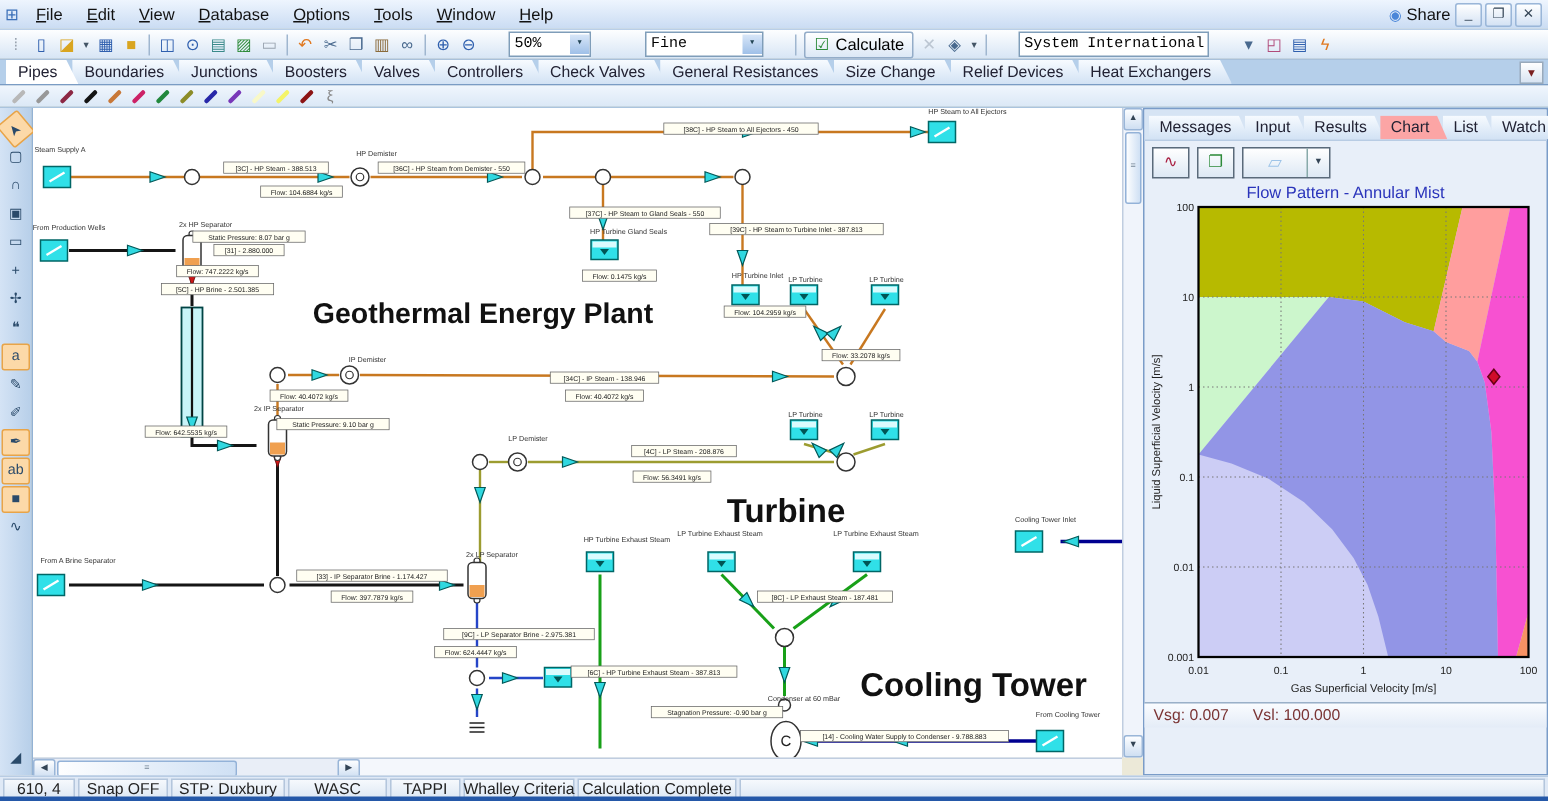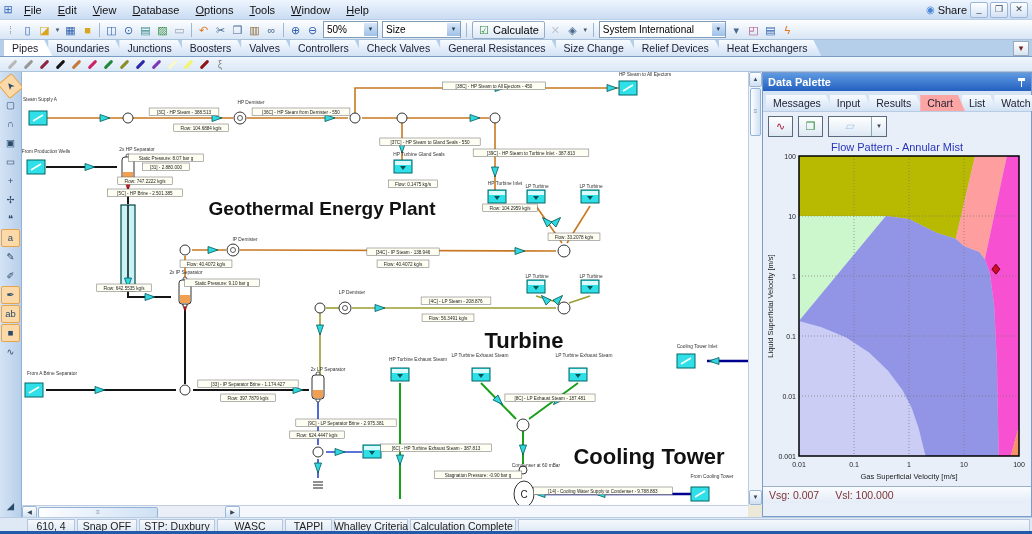--- a/index.html
+++ b/index.html
@@ -17,21 +17,21 @@
   .share-lbl{font-size:11px;}
   .winbtn{width:16px;height:14px;text-align:center;line-height:13px;font-size:9px;color:#345;
     background:linear-gradient(#fff,#d4e2f4);border:1px solid #9ab6d8;border-radius:2px;}
   
   .toolbar{left:0;top:20px;width:1032px;height:20px;background:linear-gradient(#fdfeff,#d7e5f5);
     border-bottom:1px solid #a8c0da;display:flex;align-items:center;font-size:11px;padding-left:2px;}
   .tb-ico{width:17px;height:16px;text-align:center;line-height:16px;font-size:11px;cursor:default;}
   .dd{width:9px;font-size:7px;color:#456;text-align:center;}
   .tb-sep{width:1px;height:14px;background:#9fb6cf;margin:0 3px;}
   .combo{display:inline-flex;align-items:center;justify-content:space-between;border:1px solid #7f9db9;
-    background:#fff;height:15px;font-size:10px;padding-left:3px;margin:0 2px;white-space:nowrap;overflow:hidden;}
+    background:#fff;height:15px;font-size:10px;padding-left:3px;margin:0 18px;white-space:nowrap;overflow:hidden;font-family:Liberation Mono, monospace;}
   .combo-arr{width:13px;height:13px;flex:0 0 13px;background:linear-gradient(#d8e6f8,#9fc0e8);
     text-align:center;line-height:12px;font-size:7px;color:#245;margin-left:3px;}
   .tb-btn{display:inline-flex;align-items:center;border:1px solid #93acc8;border-radius:2px;padding:0 5px;
     height:16px;background:linear-gradient(#ffffff,#dce8f6);gap:3px;margin:0 2px;}
   .blue{color:#2f5fae}.yellow{color:#d9a520}.green{color:#2e8b3a}.orange{color:#e07820}
   .steel{color:#49698e}.gray{color:#9aa4b0}.teal{color:#3a8a8a}.brown{color:#8a6a3a}
   .pink{color:#b04a7a}.disabled{color:#bcc6d2}.swatch{color:#f08858}.corner{color:#d88830}
   
   .tabrow{left:0;top:40px;width:1032px;height:17px;background:#b5cfea;display:flex;align-items:flex-end;
     padding-left:4px;border-bottom:1px solid #7a9cc4;}
@@ -143,21 +143,21 @@
       <span class="tb-ico brown">▥</span>
       <span class="tb-ico steel">∞</span>
       <span class="tb-sep"></span>
       <span class="tb-ico blue">⊕</span>
       <span class="tb-ico blue">⊖</span>
       <span class="combo" style="width: 50px;">
         <span>50%</span>
         <span class="combo-arr">▾</span>
       </span>
       <span class="combo" style="width: 74px;">
-        <span>Size</span>
+        <span>Fine</span>
         <span class="combo-arr">▾</span>
       </span>
       <span class="tb-sep"></span>
       <span class="tb-btn">
         <span class="tb-ico green" style="width: 12px;">☑</span>
         <span>Calculate</span>
       </span>
       <span class="tb-ico disabled">✕</span>
       <span class="tb-ico steel">◈</span>
       <span class="dd">▾</span>
@@ -592,24 +592,20 @@
   <div class="hstrip">
     <div class="hscroll">
       <div class="scr-btn">◀</div>
       <div class="scr-thumb">≡</div>
       <div class="htrack"></div>
       <div class="scr-btn">▶</div>
     </div>
   </div>
 
   <div class="palette">
-    <div class="pal-title">
-      <span>Data Palette</span>
-      <span class="pin"></span>
-    </div>
     <div class="pal-tabs" id="palette-tabs">
         <span class="pal-tab">Messages</span>
         <span class="pal-tab">Input</span>
         <span class="pal-tab">Results</span>
         <span class="pal-tab active">Chart</span>
         <span class="pal-tab">List</span>
         <span class="pal-tab">Watch</span>
       </div>
     <div class="pal-toolbar">
       <span class="pal-btn" style="color:#aa2244">∿</span>
@@ -651,21 +647,21 @@
         <text x="144" y="325" font-size="7.5" text-anchor="middle" fill="#222">Gas Superficial Velocity [m/s]</text>
         <text x="8" y="152" font-size="7.5" text-anchor="middle" fill="#222" transform="rotate(-90 8 152)">Liquid Superficial Velocity [m/s]</text>
       </svg>
     <div class="pal-status">
       <span>Vsg: 0.007</span>
       <span>Vsl: 100.000</span>
     </div>
   </div>
 
   <div class="statusbar" id="status-bar">
-      <span class="sb-cell" style="width: 46px; margin-left: 25px;">610, 4</span>
+      <span class="sb-cell" style="width: 46px;">610, 4</span>
       <span class="sb-cell" style="width: 58px;">Snap OFF</span>
       <span class="sb-cell" style="width: 74px;">STP: Duxbury</span>
       <span class="sb-cell" style="width: 64px;">WASC</span>
       <span class="sb-cell" style="width: 45px;">TAPPI</span>
       <span class="sb-cell" style="width: 72px;">Whalley Criteria</span>
       <span class="sb-cell" style="width: 104px; text-align: center;">Calculation Complete</span>
       <span class="sb-cell" style="flex: 1 1 0%;"></span>
     </div>
   <div class="botline"></div>
 </div>

